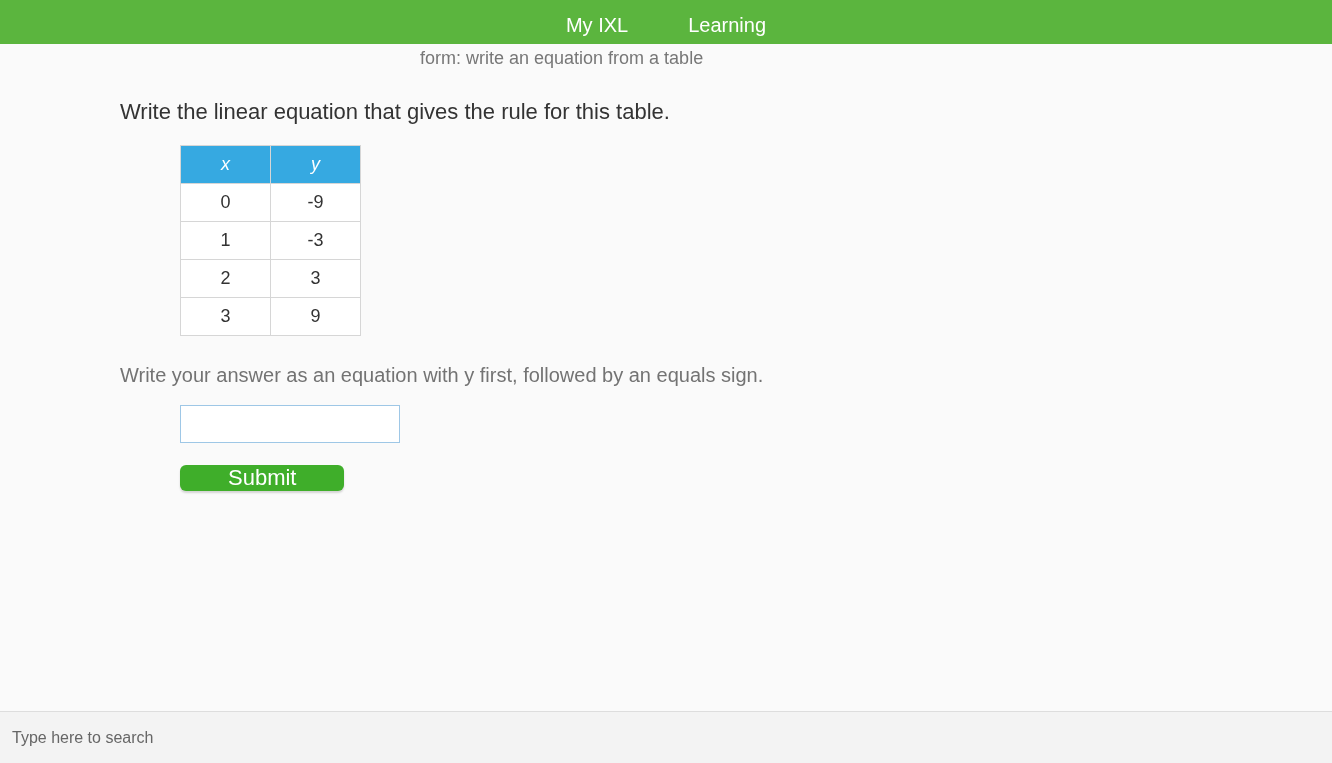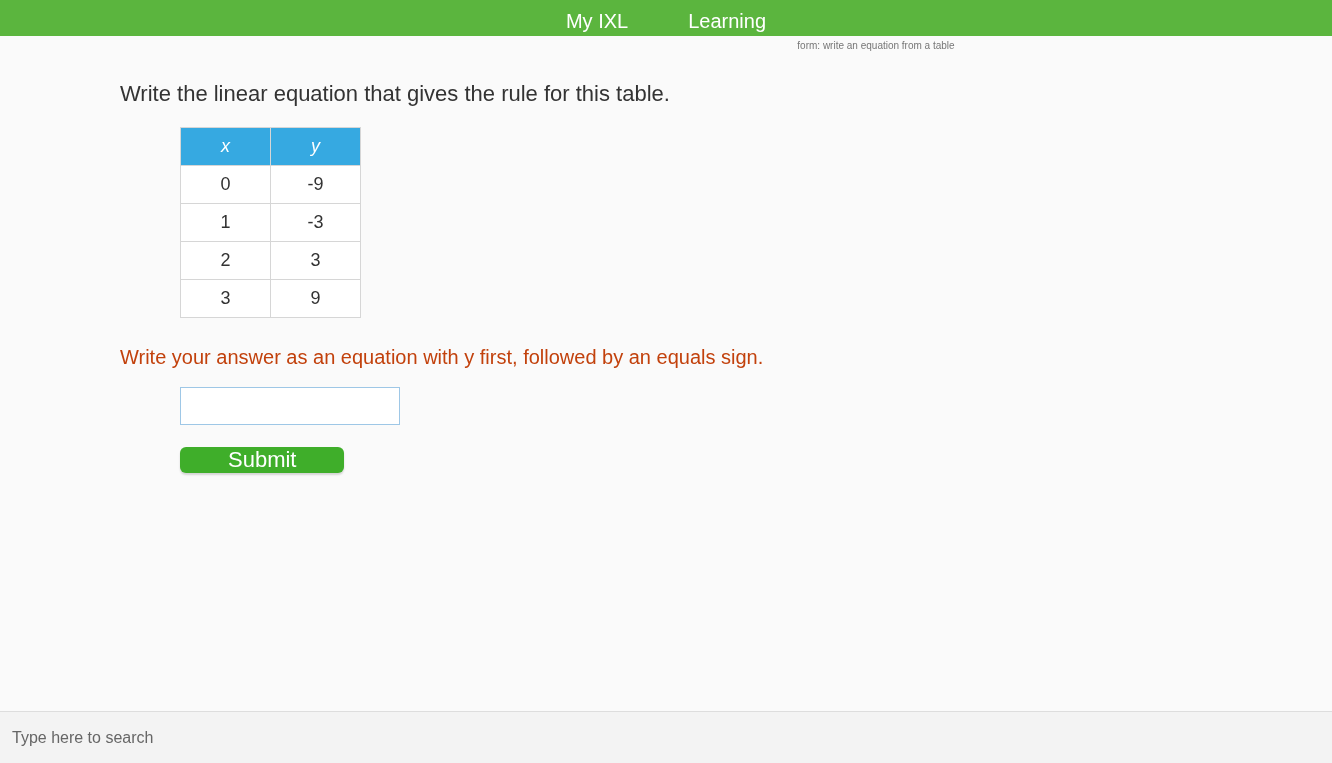--- a/index.html
+++ b/index.html
@@ -8,37 +8,36 @@
       background: #fafafa;
       color: #333;
       width: 1332px;
       height: 763px;
       overflow: hidden;
     }
     .top-bar {
       background: #5bb53e;
       color: #fff;
       padding: 6px 0 0 0;
-      height: 36px;
+      height: 44px;
       display: flex;
       align-items: center;
       justify-content: center;
       gap: 60px;
       font-weight: 500;
     }
     .top-bar .nav-item {
       font-size: 20px;
       color: #fff;
       cursor: pointer;
     }
     .breadcrumb {
-      font-size: 10px;
+      font-size: 18px;
       color: #777;
       padding: 4px 0 0 420px;
-      text-align: center;
     }
     .content {
       padding: 20px 120px 20px 120px;
     }
     .question-title {
       font-size: 22px;
       color: #333;
       margin: 10px 0 20px 0;
     }
     .data-table {
@@ -60,21 +59,21 @@
       border: 1px solid #d6d6d6;
       background: #fff;
       text-align: center;
       padding: 8px 0;
       width: 90px;
       font-size: 18px;
       color: #333;
     }
     .instruction {
       font-size: 20px;
-      color: #c2410c;
+      color: #737373;
       margin: 6px 0 18px 0;
     }
     .answer-input {
       display: block;
       width: 220px;
       height: 38px;
       border: 1px solid #9ec7e6;
       background: #fff;
       padding: 4px 8px;
       font-size: 16px;

